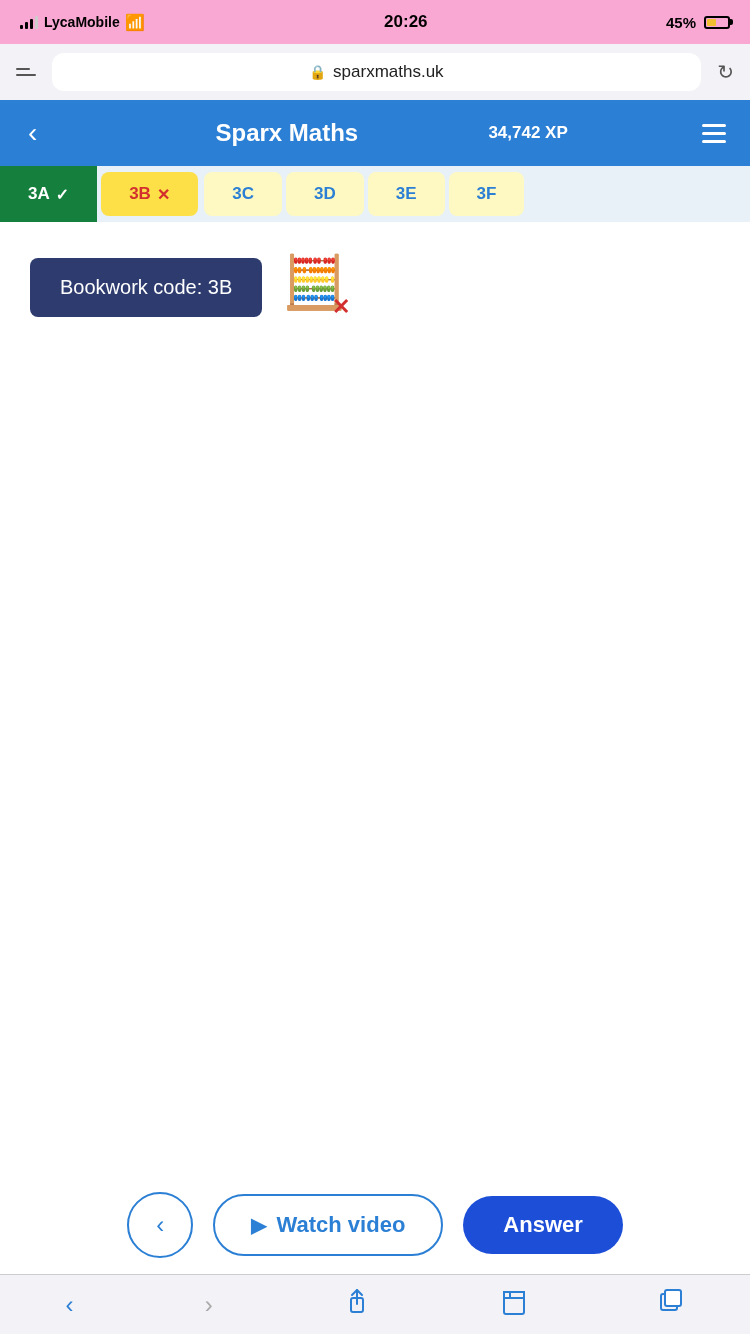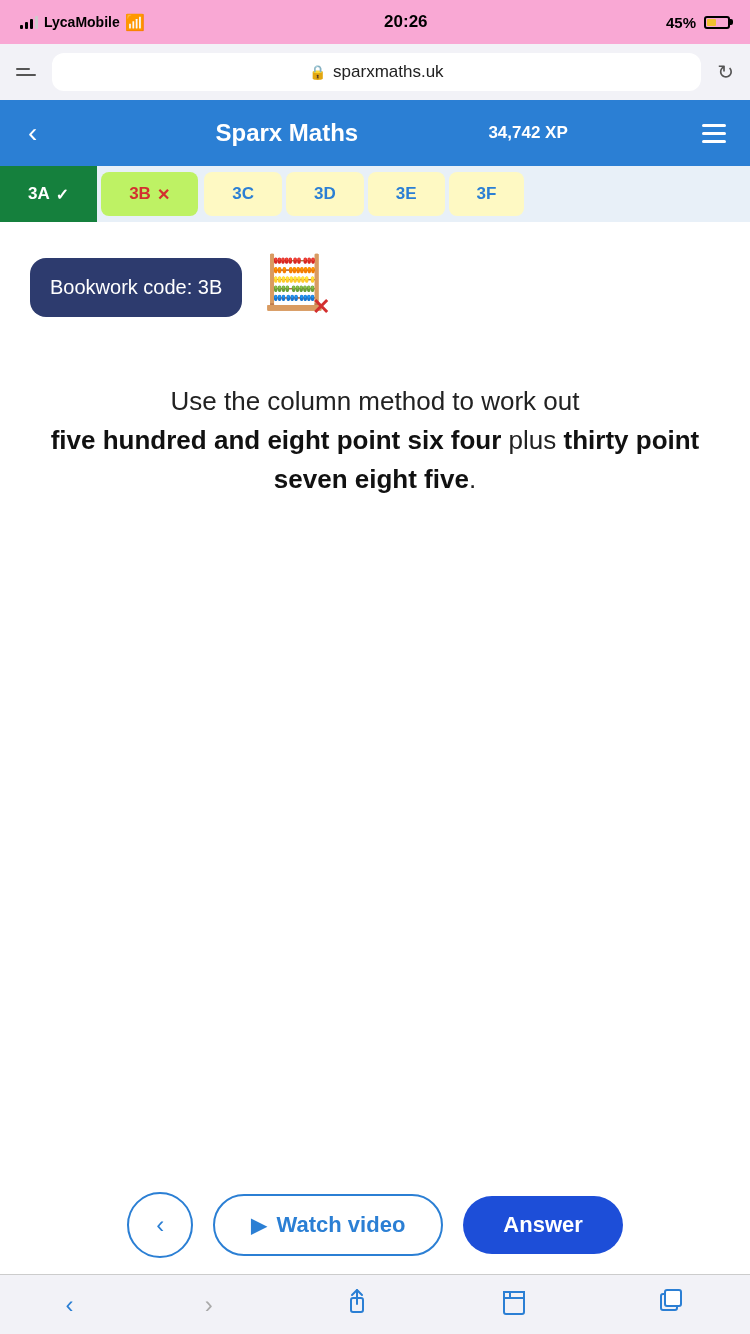--- a/index.html
+++ b/index.html
@@ -195,21 +195,21 @@
       background: #15803d;
       color: #fff;
       border-radius: 0;
       text-align: right;
     }
     .tab-3a .check-icon {
       color: #fff;
       font-size: 16px;
     }
     .tab-3b {
-      background: #bef264;
+      background: #fde047;
       color: #d32f2f;
       border-radius: 8px;
       margin: 6px 4px;
     }
     .tab-3b .x-icon {
       color: #d32f2f;
       font-size: 16px;
     }
     .tab-default {
       color: #2b7fd4;
@@ -221,22 +221,22 @@
     
     .bookwork-section {
       display: flex;
       align-items: center;
       padding: 30px 30px 20px 30px;
       gap: 20px;
     }
     .bookwork-code-btn {
       background: #2d3b6e;
       color: #fff;
-      border-radius: 16px;
-      padding: 18px 20px;
+      border-radius: 8px;
+      padding: 18px 30px;
       font-size: 20px;
       font-weight: 500;
       cursor: pointer;
     }
     .calculator-icon-wrap {
       width: 70px;
       height: 70px;
       position: relative;
     }
     .calc-icon {
@@ -423,26 +423,20 @@
 <div class="main-content">
 
   <div class="bookwork-section">
     <div class="bookwork-code-btn">Bookwork code: 3B</div>
     <div class="calculator-icon-wrap">
       <span class="calc-icon">🧮</span>
       <span class="calc-x-overlay">✕</span>
     </div>
   </div>
 
-  <div class="question-area">
-    <p class="question-text">
-      <span>Use the column method to work out</span><br>
-      <strong>five hundred and eight point six four</strong><span> plus </span><strong>thirty point seven eight five</strong><span>.</span>
-    </p>
-  </div>
 </div>
 
 <div class="bottom-action-bar">
   <button class="prev-btn">‹</button>
   <button class="watch-video-btn">
     <span class="video-icon">▶︎</span>
     <span>Watch video</span>
   </button>
   <button class="answer-btn">Answer</button>
 </div>

